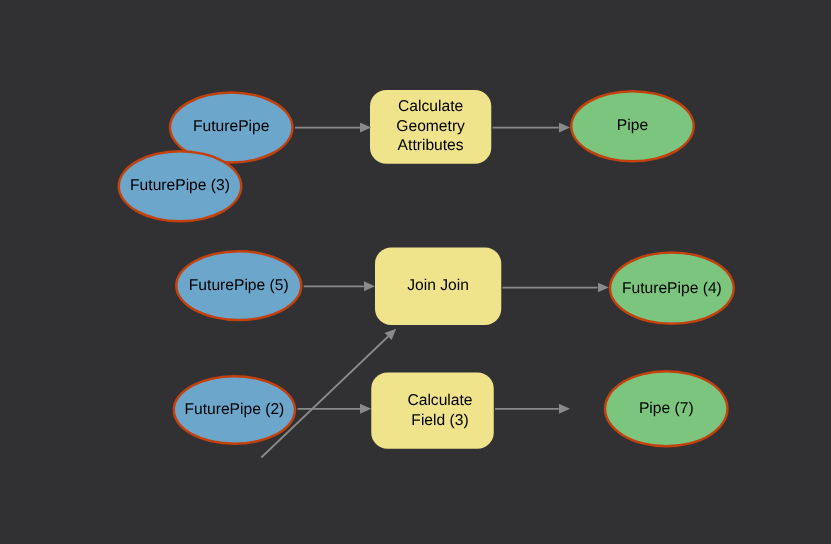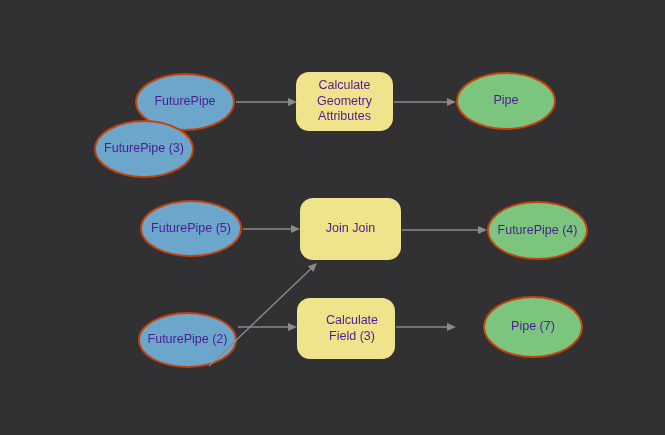--- a/index.html
+++ b/index.html
@@ -13,21 +13,21 @@
     height: 435px;
     background: #313133;
     overflow: hidden;
   }
   .node {
     position: absolute;
     display: flex;
     align-items: center;
     justify-content: center;
     text-align: center;
-    color: #4c1d95;
+    color: #000000;
     font-size: 12.5px;
     line-height: 15.5px;
     box-sizing: border-box;
     cursor: default;
   }
   .ellipse {
     border-radius: 50%;
     border: 2px solid #c2410c;
   }
   .input-data  { background: #6CA6CB; }
@@ -73,21 +73,21 @@
   </div>
 
   <div class="node tool" style="left:300px; top:198px; width:101px; height:62px;">
     <span>Join Join</span>
   </div>
 
   <div class="node ellipse output-data" style="left:487px; top:201px; width:101px; height:59px;">
     <span>FuturePipe (4)</span>
   </div>
 
-  <div class="node ellipse input-data" style="left:138px; top:312px; width:99px; height:56px;">
+  <div class="node ellipse input-data" style="left:138px; top:300px; width:99px; height:56px;">
     <span>FuturePipe (2)</span>
   </div>
 
 
   <div class="node tool" style="left:297px; top:298px; width:98px; height:61px;padding-left:17px;">
     <span>Calculate Field (3)</span>
   </div>
 
   <div class="node ellipse output-data" style="left:483px; top:296px; width:100px; height:62px;">
     <span>Pipe (7)</span>

